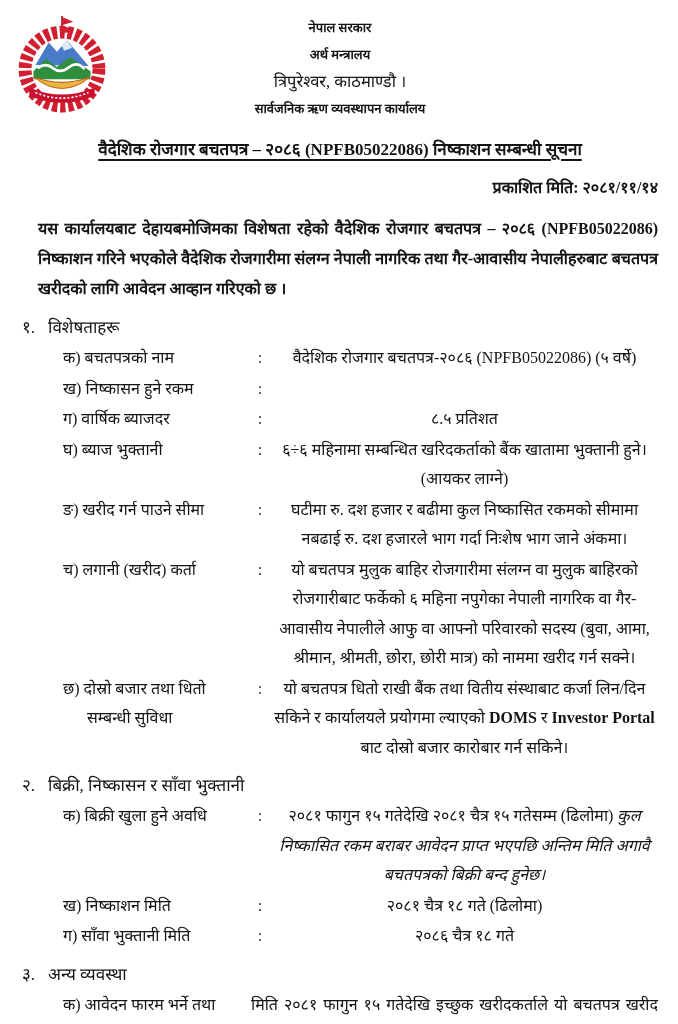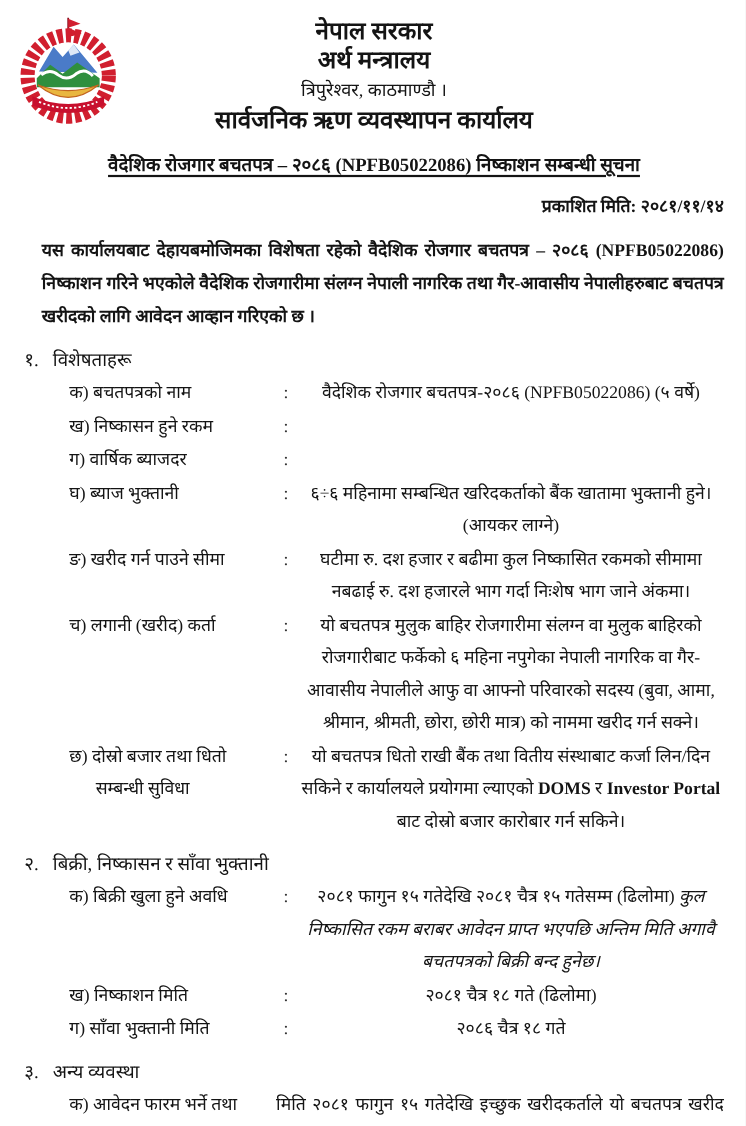--- a/index.html
+++ b/index.html
@@ -12,21 +12,21 @@
     font-family:"Liberation Serif","DejaVu Sans",serif;
     font-size:16px;
     box-sizing:border-box;
     padding:14px 20px 0 22px;
     overflow:hidden;
   }
   .emblem{
     position:absolute;left:8px;top:12px;width:108px;height:102px;
   }
   .hdr{ text-align:center; }
-  .hdr-line{ font-weight:bold; font-size:22px; line-height:27px; }
+  .hdr-line{ font-weight:bold; font-size:13px; line-height:27px; }
   .hdr-line.address{ font-weight:normal; font-size:16.5px; }
   .title-line{
     text-align:center; font-weight:bold; font-size:17px;
     margin-top:16px; line-height:24px;
   }
   .title-line .t{ text-decoration:underline; text-underline-offset:4px; text-decoration-thickness:1.6px; }
   .pubdate{ text-align:right; margin-top:14px; font-size:16px; font-weight:bold;}
   .intro{
     margin:16px 0 4px 16px;
     line-height:30px;
@@ -112,20 +112,21 @@
       </div>
 
       <div class="item">
         <div class="label">ख) निष्कासन हुने रकम</div>
         <div class="colon">:</div>
       </div>
 
       <div class="item">
         <div class="label">ग) वार्षिक ब्याजदर</div>
         <div class="colon">:</div>
+        <div class="value">८.५ प्रतिशत</div>
       </div>
 
       <div class="item">
         <div class="label">घ) ब्याज भुक्तानी</div>
         <div class="colon">:</div>
         <div class="value">६÷६ महिनामा सम्बन्धित खरिदकर्ताको बैंक खातामा भुक्तानी हुने। (आयकर लाग्ने)</div>
       </div>
 
       <div class="item">
         <div class="label">ङ) खरीद गर्न पाउने सीमा</div>

